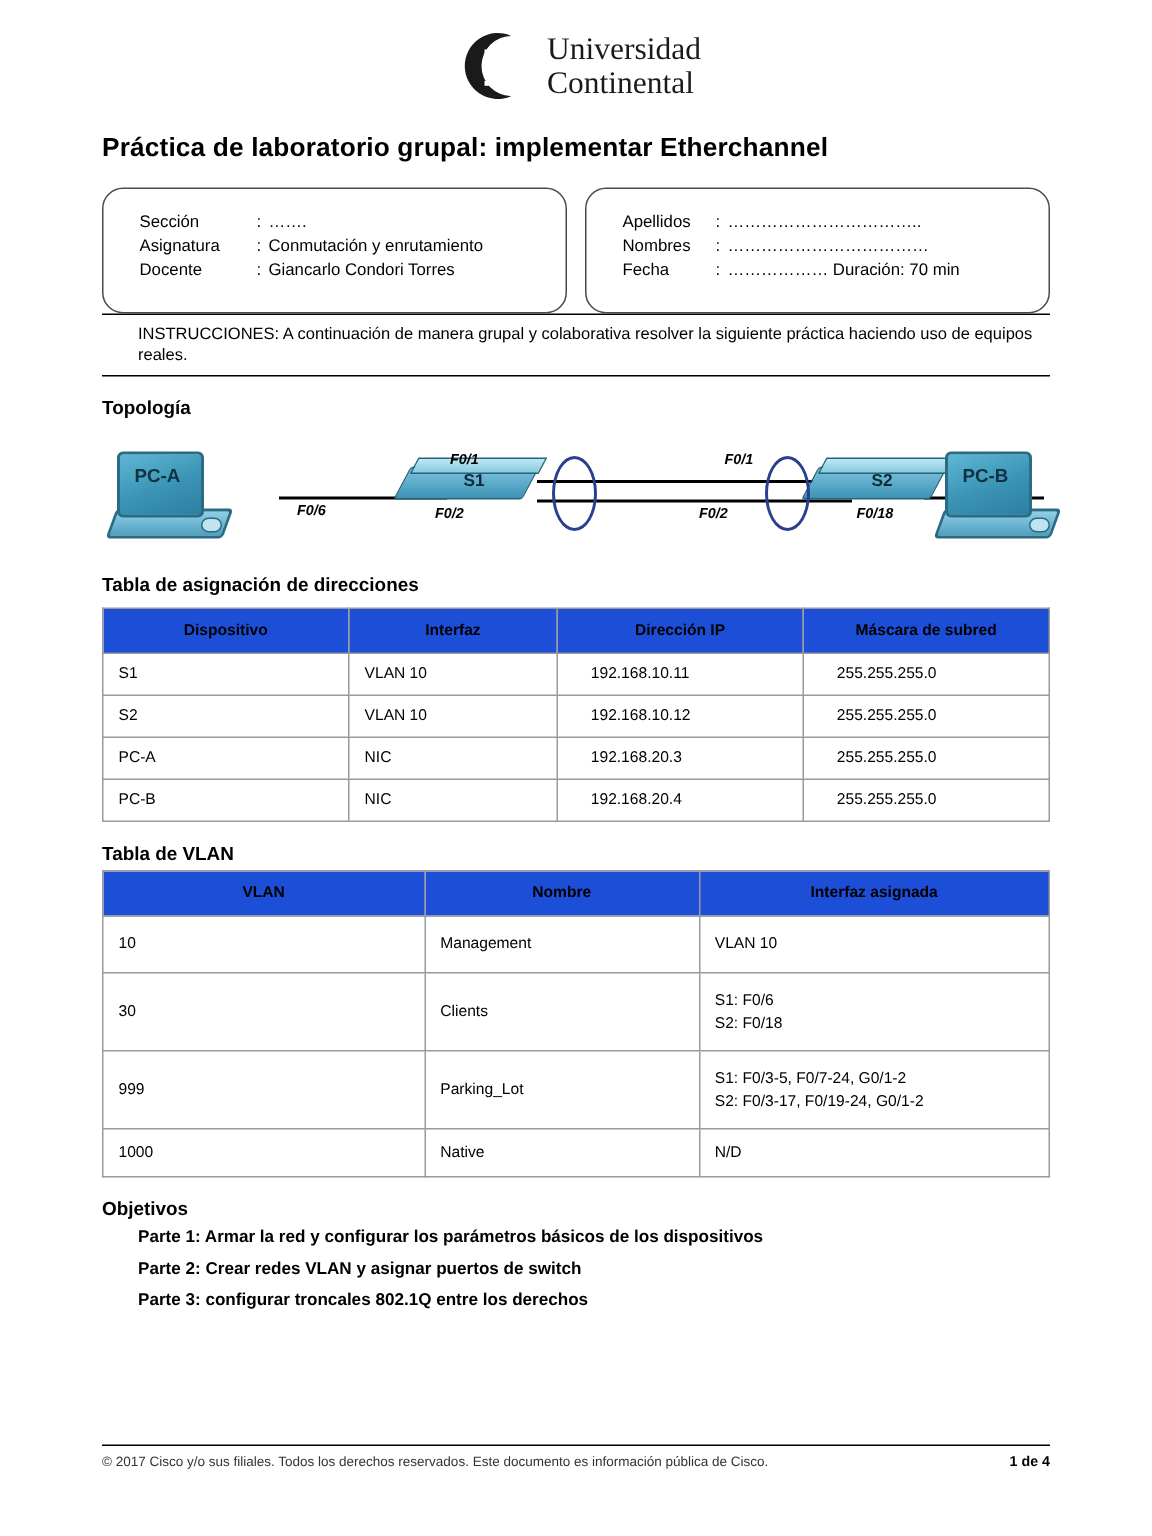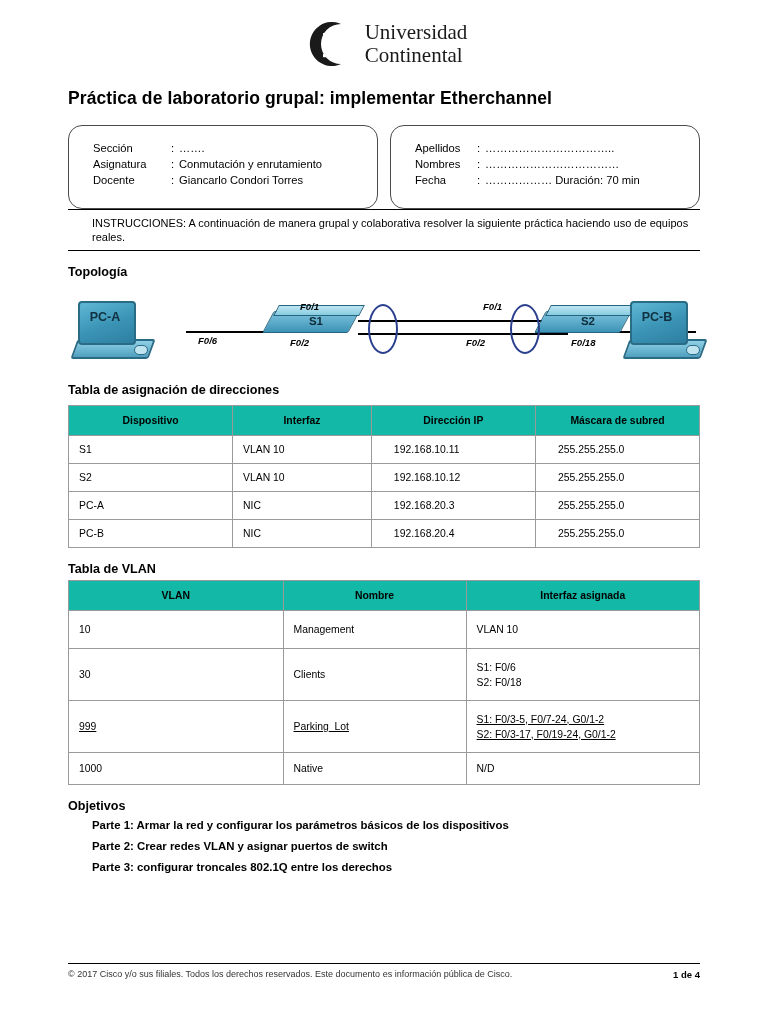--- a/index.html
+++ b/index.html
@@ -44,21 +44,21 @@
   .switch .body{position:absolute;left:0;top:6px;width:84px;height:20px;background:linear-gradient(180deg,#7ec4de 0%,#3d93b6 100%);border:1.5px solid #25647f;border-radius:2px;transform:skewX(-28deg);}
   .switch .top{position:absolute;left:8px;top:0;width:84px;height:9px;background:linear-gradient(180deg,#bfe6f2 0%,#87ccdf 100%);border:1.5px solid #25647f;transform:skewX(-28deg);}
   .switch .name{position:absolute;left:18px;top:10px;width:60px;text-align:center;font-size:11.5px;font-weight:bold;color:#0d2b38;}
 
   .link{position:absolute;background:#000;height:2px;}
   .ellipse{position:absolute;width:26px;height:46px;border:2px solid #2b3f8f;border-radius:50%;}
   .plabel{position:absolute;font-size:9.6px;font-weight:bold;font-style:italic;}
 
   
   table{border-collapse:collapse;width:100%;font-size:10.4px;}
-  table th{background:#14b8a6;border:1px solid #9a9a9a;font-weight:bold;text-align:center;padding:9px 6px;}
+  table th{background:#1d4ed8;border:1px solid #9a9a9a;font-weight:bold;text-align:center;padding:9px 6px;}
   table td{border:1px solid #9a9a9a;padding:8px 10px;vertical-align:middle;}
   .t-addr td:first-child{width:26%;}
   .t-addr td:nth-child(2){width:22%;}
   .t-addr td:nth-child(3){width:26%;text-align:left;}
   .t-addr td:nth-child(3),.t-addr td:nth-child(4){padding-left:22px;}
   .t-addr th:nth-child(3),.t-addr th:nth-child(4){padding-left:6px;margin-left:19px;}
   .t-vlan td:first-child{width:34%;}
   .t-vlan td:nth-child(2){width:29%;}
   .cellmulti div{line-height:15px;}
 
@@ -233,21 +233,21 @@
         </td>
       </tr>
       <tr style="height:52px;">
         <td>30</td>
         <td>Clients</td>
         <td class="cellmulti">
           <div>S1: F0/6</div>
           <div>S2: F0/18</div>
         </td>
       </tr>
-      <tr style="height:52px;text-decoration:underline;">
+      <tr style="height:52px;">
         <td>999</td>
         <td>Parking_Lot</td>
         <td class="cellmulti">
           <div>S1: F0/3-5, F0/7-24, G0/1-2</div>
           <div>S2: F0/3-17, F0/19-24, G0/1-2</div>
         </td>
       </tr>
       <tr style="height:32px;">
         <td>1000</td>
         <td>Native</td>

